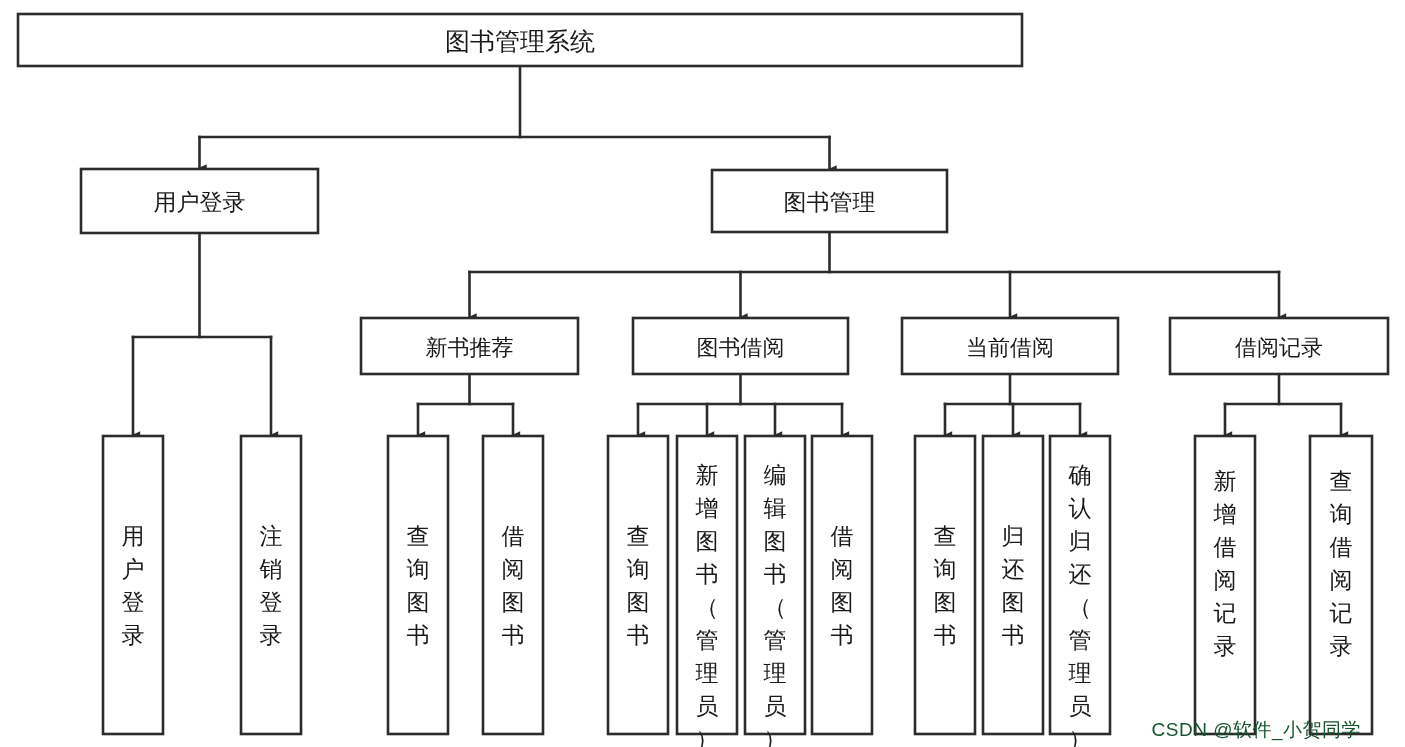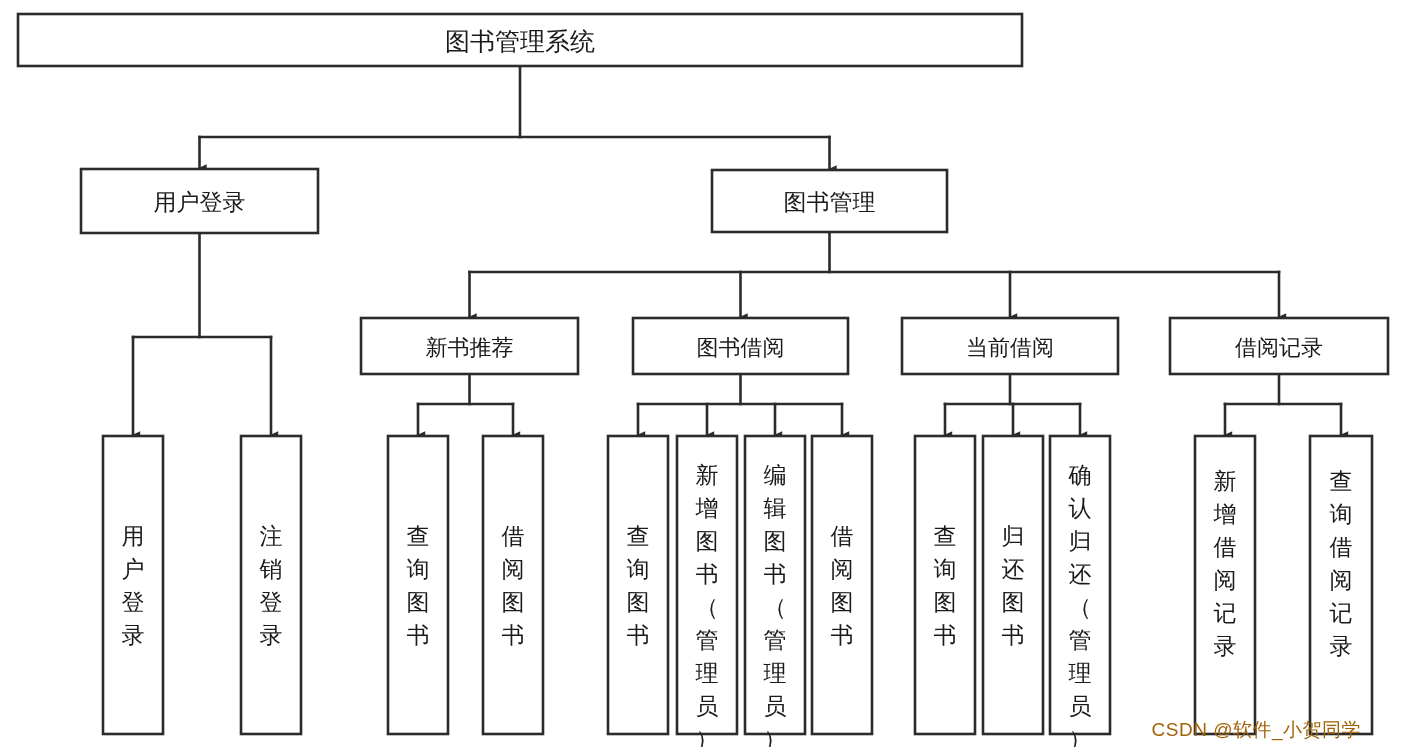--- a/index.html
+++ b/index.html
@@ -43,21 +43,21 @@
   }
   .edge-head {
     fill: #2b2b2b;
   }
   .watermark {
     position: absolute;
     right: 10px;
     bottom: 4px;
     font-family: "Liberation Sans", "DejaVu Sans", sans-serif;
     font-size: 19px;
-    color: #a16207;
+    color: #14532d;
     white-space: nowrap;
     user-select: none;
     letter-spacing: 0.5px;
   }
 </style>
 </head>
 <body>
 
 <div id="diagram-root">
   <svg id="diagram-svg" width="1405" height="747" viewBox="0 0 1405 747" xmlns="http://www.w3.org/2000/svg">

